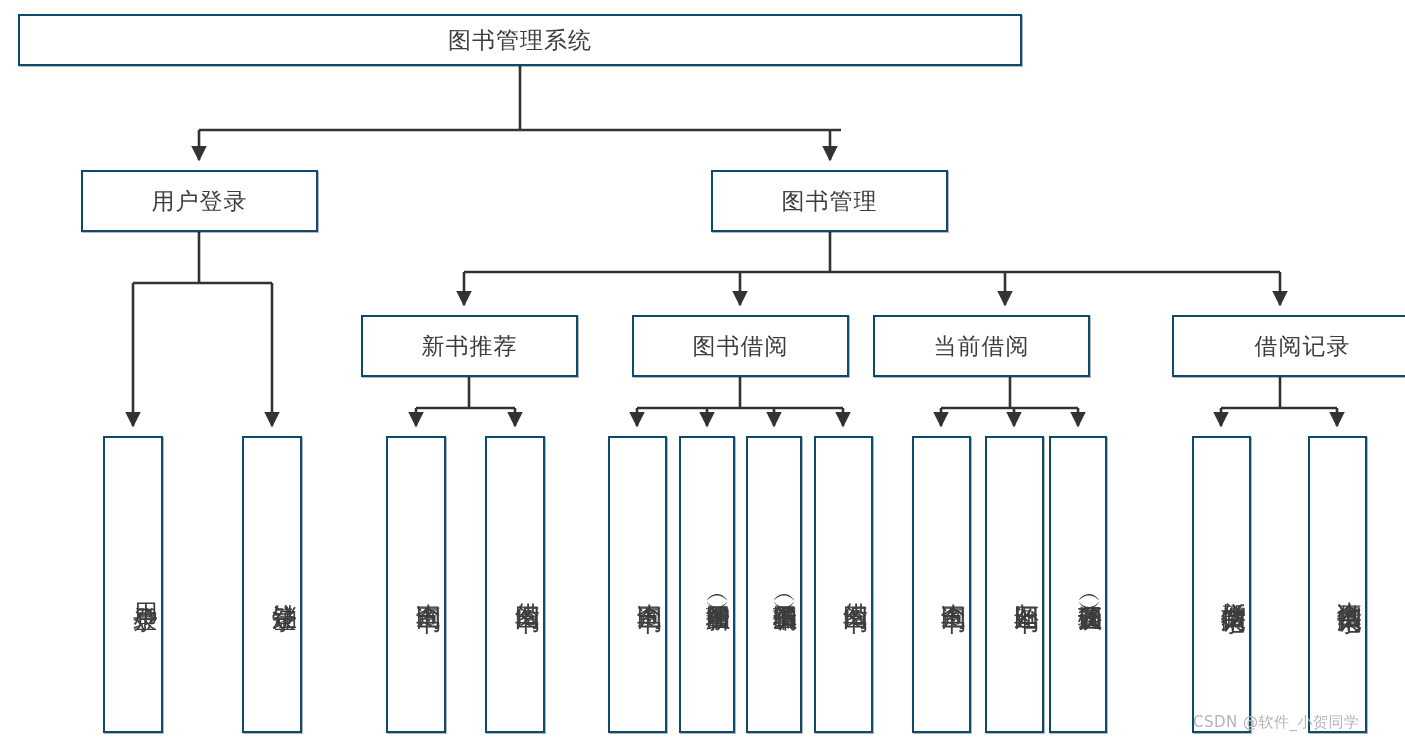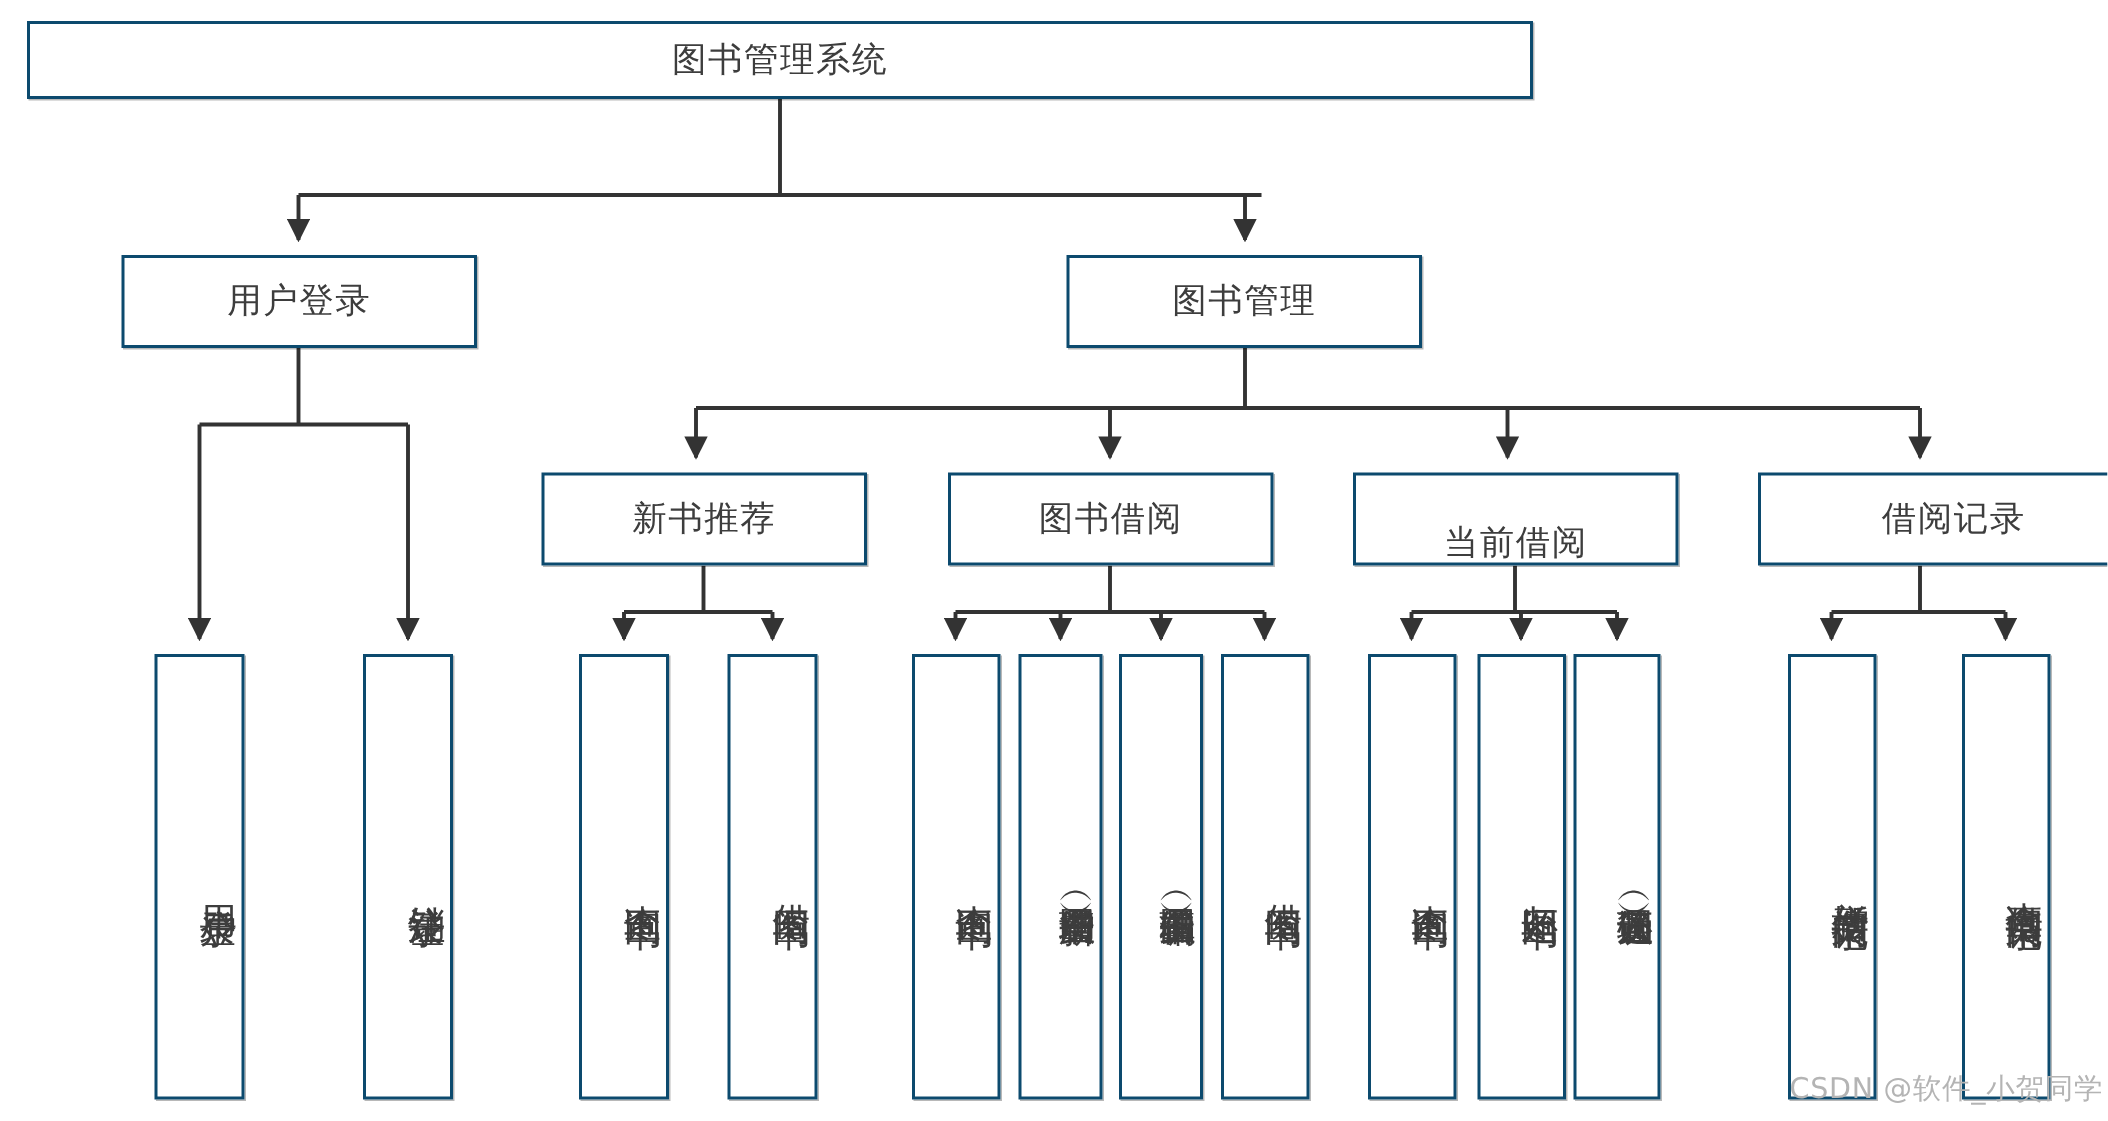--- a/index.html
+++ b/index.html
@@ -53,21 +53,21 @@
     justify-content: center;
   }
   .node-v.tight {
     font-size: 24px;
     letter-spacing: 0px;
   }
   #watermark {
     position: absolute;
     left: 1193px;
     top: 713px;
-    font-size: 19px;
+    font-size: 15px;
     color: #b4b4b4;
     white-space: nowrap;
     letter-spacing: 0.5px;
   }
 </style>
 </head>
 <body>
 
 <div id="canvas">
 
@@ -131,21 +131,21 @@
   <div class="node node-h" style="left:711px; top:170px; width:237px; height:62px;justify-content:center;">
     <span>图书管理</span>
   </div>
 
   <div class="node node-h" style="left:632px; top:315px; width:217px; height:62px;">
     <span>图书借阅</span>
   </div>
   <div class="node node-h" style="left:361px; top:315px; width:217px; height:62px;">
     <span>新书推荐</span>
   </div>
-  <div class="node node-h" style="left:902px; top:315px; width:217px; height:62px;align-items:flex-end;">
+  <div class="node node-h" style="left:873px; top:315px; width:217px; height:62px;">
     <span>当前借阅</span>
   </div>
   <div class="node node-h" style="left:1172px; top:315px; width:261px; height:62px;">
     <span>借阅记录</span>
   </div>
 
   <div class="node node-v" style="left:103px; top:436px; width:60px; height:297px;">
     <span>用户登录</span>
   </div>
   <div class="node node-v" style="left:242px; top:436px; width:60px; height:297px;">

